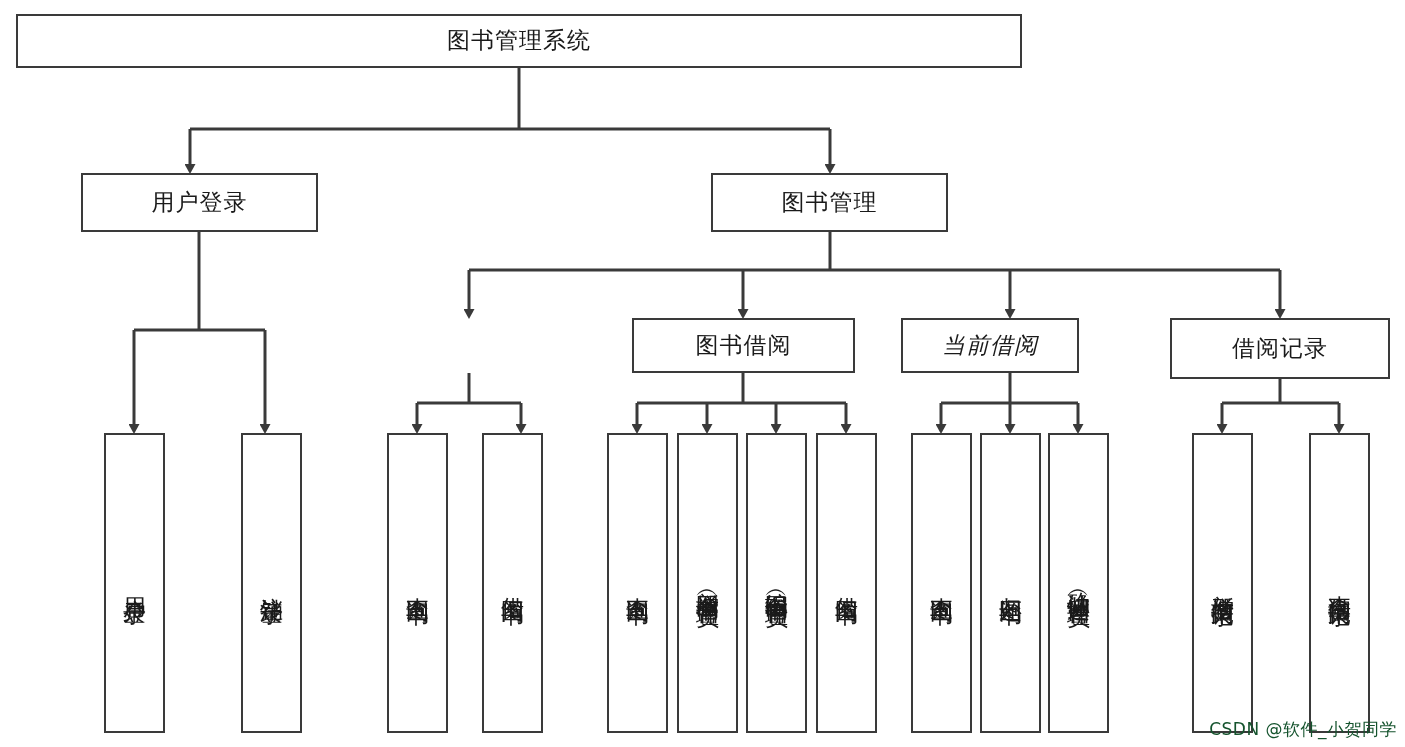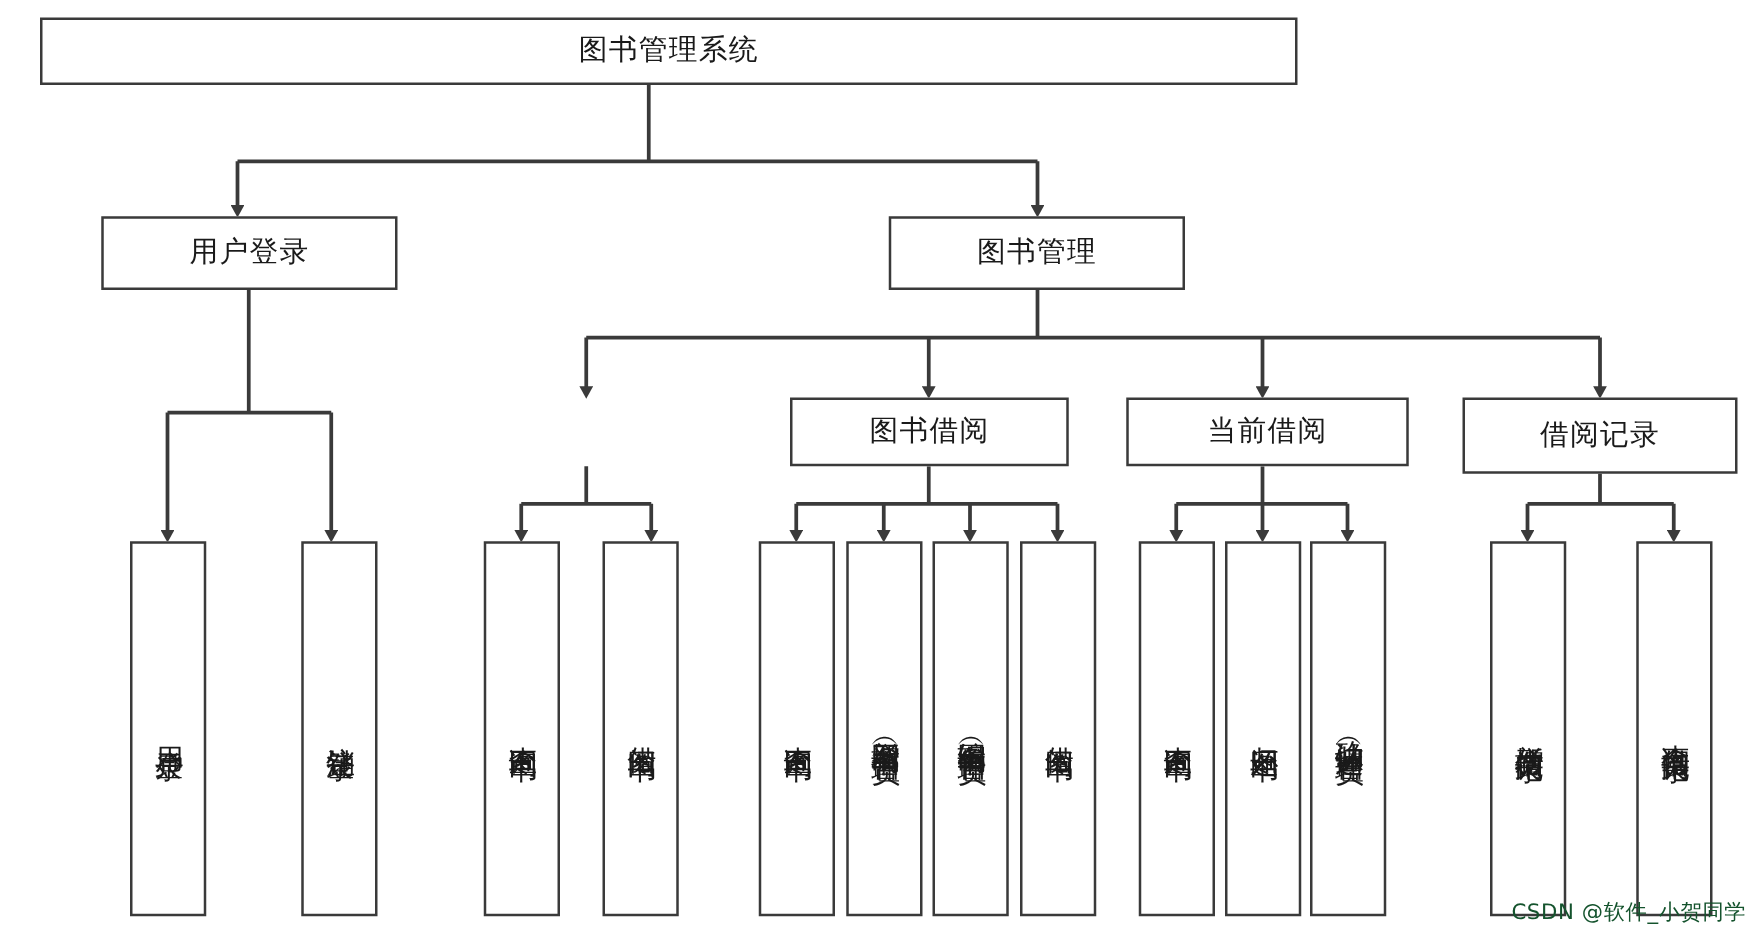--- a/index.html
+++ b/index.html
@@ -117,35 +117,35 @@
       <path d="M1010,403 L1010,425" marker-end="url(#arrow)"></path>
       <path d="M1078,403 L1078,425" marker-end="url(#arrow)"></path>
 
       <path d="M1280,373 L1280,403"></path>
       <path d="M1222,403 L1339,403"></path>
       <path d="M1222,403 L1222,425" marker-end="url(#arrow)"></path>
       <path d="M1339,403 L1339,425" marker-end="url(#arrow)"></path>
     </g>
   </svg>
 
-  <div class="node node-h" style="left:16px; top:14px; width:1006px; height:54px;margin-left:16px;">
+  <div class="node node-h" style="left:16px; top:14px; width:1006px; height:54px;">
     <span>图书管理系统</span>
   </div>
 
   <div class="node node-h" style="left:81px; top:173px; width:237px; height:59px;">
     <span>用户登录</span>
   </div>
   <div class="node node-h" style="left:711px; top:173px; width:237px; height:59px;text-align:right;">
     <span>图书管理</span>
   </div>
 
   <div class="node node-h" style="left:632px; top:318px; width:223px; height:55px;">
     <span>图书借阅</span>
   </div>
-  <div class="node node-h" style="left:901px; top:318px; width:226px; height:55px;">
+  <div class="node node-h" style="left:901px; top:318px; width:178px; height:55px;font-style:italic;">
     <span>当前借阅</span>
   </div>
   <div class="node node-h" style="left:1170px; top:318px; width:220px; height:61px;">
     <span>借阅记录</span>
   </div>
 
   <div class="node node-v" style="left:104px; top:433px; width:61px; height:300px;">
     <span>用户登录</span>
   </div>
   <div class="node node-v" style="left:241px; top:433px; width:61px; height:300px;">

